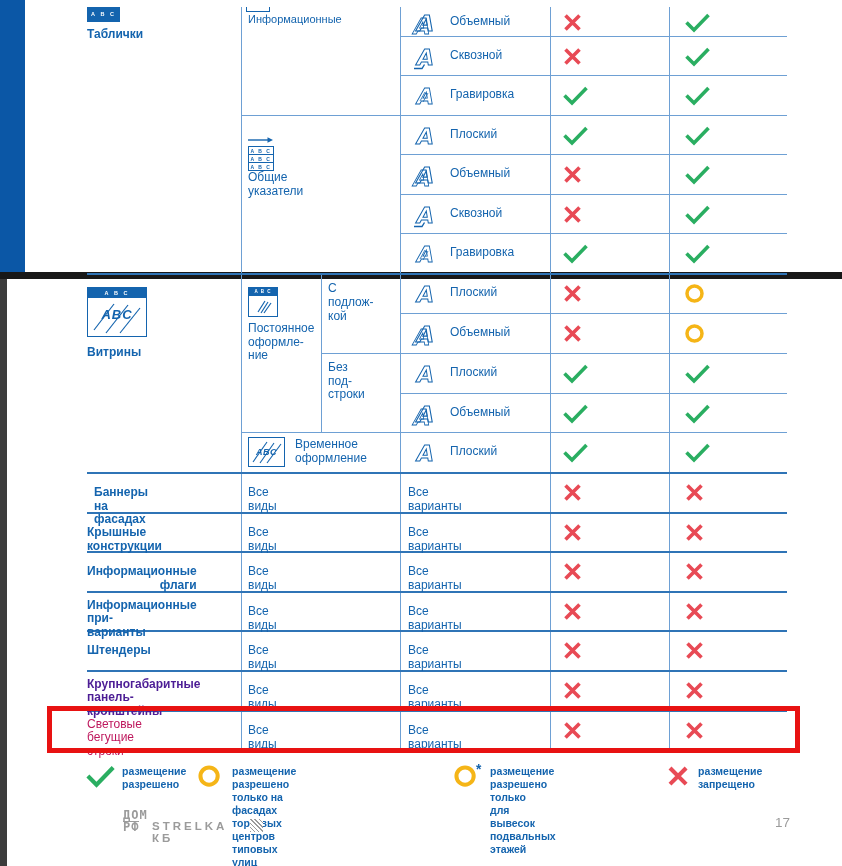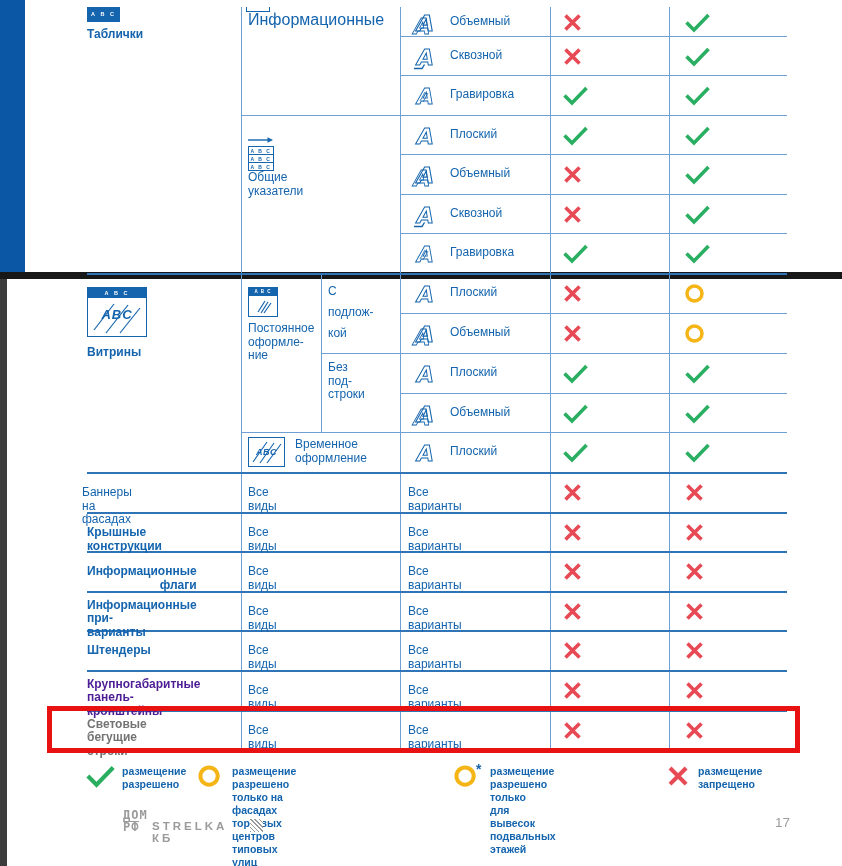--- a/index.html
+++ b/index.html
@@ -46,21 +46,21 @@
       <div style="position: absolute; left: 87px; top: 591px; width: 700px; height: 2px; background: rgb(47, 116, 182);"></div>
       <div style="position: absolute; left: 87px; top: 630px; width: 700px; height: 2px; background: rgb(47, 116, 182);"></div>
       <div style="position: absolute; left: 87px; top: 670px; width: 700px; height: 2px; background: rgb(47, 116, 182);"></div>
       <div style="position: absolute; left: 87px; top: 710px; width: 700px; height: 2px; background: rgb(47, 116, 182);"></div>
       <div style="position: absolute; left: 87px; top: 750px; width: 700px; height: 2px; background: rgb(47, 116, 182);"></div>
       <div style="position: absolute; left: 87px; top: 7px; width: 33px; height: 15px; background: rgb(20, 100, 174); color: rgb(255, 255, 255); font-size: 5.5px; letter-spacing: 2px; text-align: center; line-height: 15px; font-weight: bold;">A B C</div>
       <div style="position: absolute; left: 87px; top: 28px; color: rgb(20, 100, 174); font-size: 12px; line-height: 13.5px; font-weight: bold;">
         <div>Таблички</div>
       </div>
       <div style="position: absolute; left: 246px; top: 7px; width: 24px; height: 5px; border-left: 1px solid rgb(20, 100, 174); border-right: 1px solid rgb(20, 100, 174); border-bottom: 1px solid rgb(20, 100, 174); box-sizing: border-box;"></div>
-      <div style="position: absolute; left: 248px; top: 13px; color: rgb(20, 100, 174); font-size: 16px; line-height: 13.5px; font-weight: normal;">
+      <div style="position: absolute; left: 248px; top: 13px; color: rgb(20, 100, 174); font-size: 11px; line-height: 13.5px; font-weight: normal;">
         <div>Информационные</div>
       </div>
       <div style="position: absolute; left: 248px; top: 129px; width: 26px; height: 36px;"><svg width="26" height="7" viewBox="0 0 26 7">
           <line x1="0" y1="4" x2="23" y2="4" stroke="#1464ae" stroke-width="1.4"></line>
           <polygon points="25,4 19.5,1.2 19.5,6.8" fill="#1464ae"></polygon>
         </svg><div style="width:26px;height:9px;border:1px solid #1464ae;box-sizing:border-box;margin-top:-1px;color:#1464ae;font-size:5px;font-weight:bold;letter-spacing:1.5px;text-align:center;line-height:8px;">A B C</div><div style="width:26px;height:9px;border:1px solid #1464ae;box-sizing:border-box;margin-top:-1px;color:#1464ae;font-size:5px;font-weight:bold;letter-spacing:1.5px;text-align:center;line-height:8px;">A B C</div><div style="width:26px;height:9px;border:1px solid #1464ae;box-sizing:border-box;margin-top:-1px;color:#1464ae;font-size:5px;font-weight:bold;letter-spacing:1.5px;text-align:center;line-height:8px;">A B C</div></div>
       <div style="position: absolute; left: 248px; top: 171px; color: rgb(20, 100, 174); font-size: 12px; line-height: 13.5px; font-weight: normal;">
         <div>Общие указатели</div>
       </div>
       <div style="position: absolute; left: 410px; top: 8px;"><svg width="28" height="28" viewBox="0 0 28 28">
@@ -174,21 +174,21 @@
             <line x1="9" y1="16" x2="16" y2="5"></line>
             <line x1="12" y1="17" x2="19" y2="6"></line>
             <line x1="15" y1="17" x2="22" y2="7"></line>
           </g>
         </svg></div>
       <div style="position: absolute; left: 248px; top: 322px; color: rgb(20, 100, 174); font-size: 12px; line-height: 13.5px; font-weight: normal;">
         <div>Постоянное</div>
         <div>оформле-</div>
         <div>ние</div>
       </div>
-      <div style="position: absolute; left: 328px; top: 281px; color: rgb(20, 100, 174); font-size: 12px; line-height: 21px; font-weight: normal;">
+      <div style="position: absolute; left: 328px; top: 281px; color: rgb(20, 100, 174); font-size: 12px; line-height: 14px; font-weight: normal;">
         <div>С подлож-</div>
         <div>кой</div>
       </div>
       <div style="position: absolute; left: 328px; top: 361px; color: rgb(20, 100, 174); font-size: 12px; line-height: 13.5px; font-weight: normal;">
         <div>Без под-</div>
         <div>строки</div>
       </div>
       <div style="position: absolute; left: 410px; top: 279px;"><svg width="28" height="28" viewBox="0 0 28 28">
           <text x="7" y="23" font-family="DejaVu Sans" font-style="italic" font-weight="bold" font-size="22" fill="none" stroke="#1464ae" stroke-width="1">A</text>
         </svg></div>
@@ -258,21 +258,21 @@
         </svg></div>
       <div style="position: absolute; left: 450px; top: 445px; color: rgb(20, 100, 174); font-size: 12px; line-height: 13.5px; font-weight: normal;">
         <div>Плоский</div>
       </div>
       <div style="position: absolute; left: 562px; top: 442px;"><svg width="27" height="21" viewBox="0 0 27 21">
           <path d="M2.5 10.5 L10 18 L24.5 3" fill="none" stroke="#2aae61" stroke-width="3.6"></path>
         </svg></div>
       <div style="position: absolute; left: 684px; top: 442px;"><svg width="27" height="21" viewBox="0 0 27 21">
           <path d="M2.5 10.5 L10 18 L24.5 3" fill="none" stroke="#2aae61" stroke-width="3.6"></path>
         </svg></div>
-      <div style="position: absolute; left: 82px; top: 486.25px; color: rgb(20, 100, 174); font-size: 12px; line-height: 13.5px; font-weight: normal;">
+      <div style="position: absolute; left: 94px; top: 486.25px; color: rgb(20, 100, 174); font-size: 12px; line-height: 13.5px; font-weight: bold;">
         <div>Баннеры на фасадах</div>
       </div>
       <div style="position: absolute; left: 248px; top: 486px; color: rgb(20, 100, 174); font-size: 12px; line-height: 13.5px; font-weight: normal;">
         <div>Все виды</div>
       </div>
       <div style="position: absolute; left: 408px; top: 486px; color: rgb(20, 100, 174); font-size: 12px; line-height: 13.5px; font-weight: normal;">
         <div>Все варианты</div>
       </div>
       <div style="position: absolute; left: 562px; top: 482px;"><svg width="21" height="21" viewBox="0 0 21 21">
           <path d="M3.5 3.5 L17.5 17.5 M17.5 3.5 L3.5 17.5" stroke="#e84a55" stroke-width="3.6"></path>
@@ -350,21 +350,21 @@
       </div>
       <div style="position: absolute; left: 408px; top: 684px; color: rgb(20, 100, 174); font-size: 12px; line-height: 13.5px; font-weight: normal;">
         <div>Все варианты</div>
       </div>
       <div style="position: absolute; left: 562px; top: 680px;"><svg width="21" height="21" viewBox="0 0 21 21">
           <path d="M3.5 3.5 L17.5 17.5 M17.5 3.5 L3.5 17.5" stroke="#e84a55" stroke-width="3.6"></path>
         </svg></div>
       <div style="position: absolute; left: 684px; top: 680px;"><svg width="21" height="21" viewBox="0 0 21 21">
           <path d="M3.5 3.5 L17.5 17.5 M17.5 3.5 L3.5 17.5" stroke="#e84a55" stroke-width="3.6"></path>
         </svg></div>
-      <div style="position: absolute; left: 87px; top: 717.5px; color: #737373; font-size: 12px; line-height: 13.5px; font-weight: bold;">
+      <div style="position: absolute; left: 87px; top: 717.5px; color: #be185d; font-size: 12px; line-height: 13.5px; font-weight: normal;">
         <div>Световые бегущие</div>
         <div>строки</div>
       </div>
       <div style="position: absolute; left: 248px; top: 724px; color: rgb(20, 100, 174); font-size: 12px; line-height: 13.5px; font-weight: normal;">
         <div>Все виды</div>
       </div>
       <div style="position: absolute; left: 408px; top: 724px; color: rgb(20, 100, 174); font-size: 12px; line-height: 13.5px; font-weight: normal;">
         <div>Все варианты</div>
       </div>
       <div style="position: absolute; left: 562px; top: 720px;"><svg width="21" height="21" viewBox="0 0 21 21">

